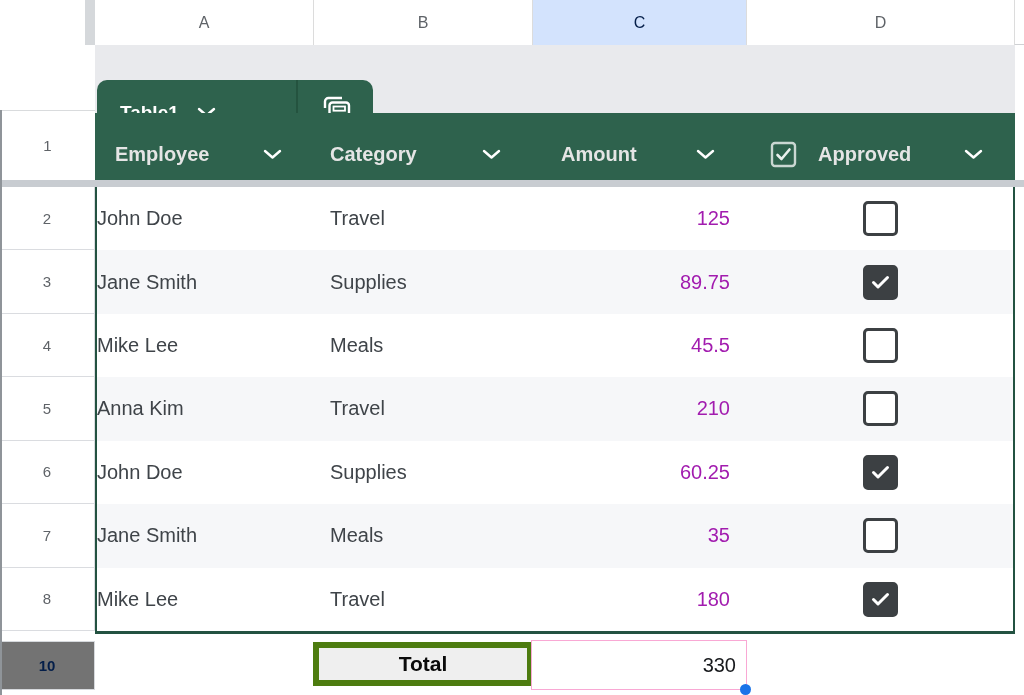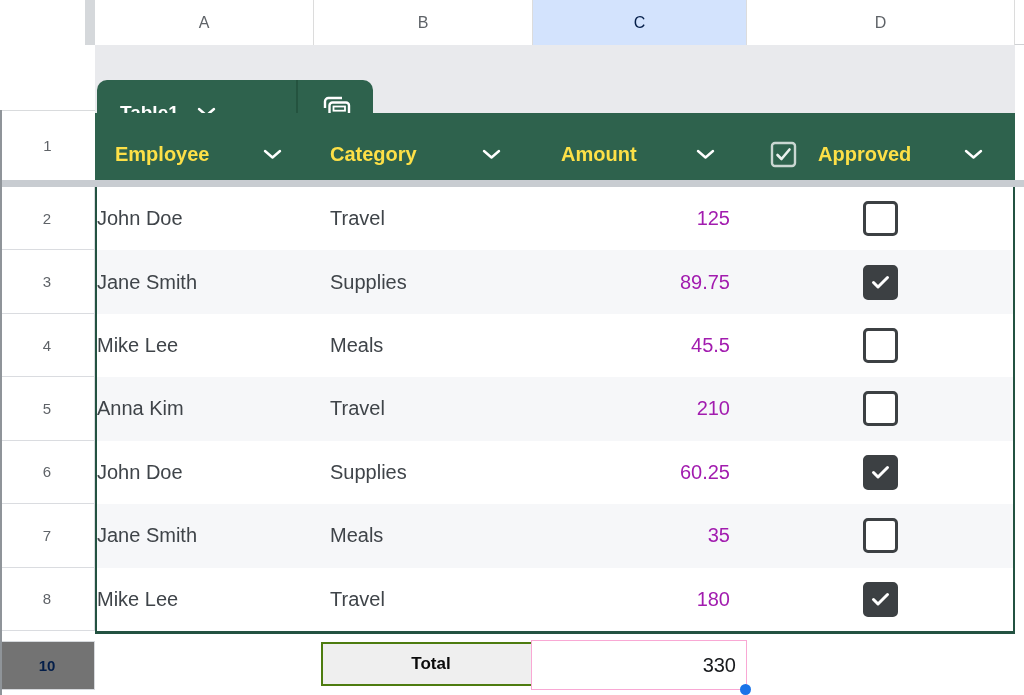--- a/index.html
+++ b/index.html
@@ -19,21 +19,21 @@
   .tabband{left:95px;top:45px;width:920px;height:68px;background:#e9eaed;}
   .tab{left:97px;top:48px;width:276px;height:65px;background:#2e624d;border-radius:10px 10px 0 0;
        display:flex;align-items:stretch;color:#fff;margin-top:32px;}
   .tabname{flex:0 0 176px;display:flex;align-items:center;padding-left:23px;gap:18px;
            font-size:19px;font-weight:700;cursor:pointer;}
   .tabdiv{width:2px;background:#24533f;}
   .tabicon{flex:1;display:flex;align-items:center;justify-content:center;cursor:pointer;}
 
   
   .hdr{left:95px;top:113px;width:920px;height:83px;background:#2e624d;display:grid;
-       grid-template-columns:219px 219px 214px 268px;color:#fde047;}
+       grid-template-columns:219px 219px 214px 268px;color:#e5e5e5;}
   .hcell{display:flex;align-items:center;padding-right:32px;cursor:pointer;}
   .hlabel{font-size:20px;font-weight:700;}
   .hchev{margin-left:auto;display:flex;align-items:center;}
 
   
   .fdiv{left:0;top:180px;width:1024px;height:7px;background:#c8ccd1;}
 
   
   .gut1{left:0;top:110px;width:95px;height:70px;background:#fff;border-top:1px solid #d9dbdd;
         display:flex;align-items:center;justify-content:center;font-size:15px;color:#5f6368;}
@@ -56,23 +56,23 @@
   .c-emp{padding-left:0;}
   .c-cat{padding-left:16px;}
   .c-amt{justify-content:flex-end;padding-right:17px;color:#a21caf;}
   .c-chk{justify-content:center;}
   .cb{width:29px;height:29px;border:3px solid #3c4043;border-radius:5px;background:#fff;
       display:flex;align-items:center;justify-content:center;cursor:pointer;}
   .cb.on{background:#3c4043;}
   .bborder{left:95px;top:631px;width:920px;height:3px;background:#235241;}
 
   
-  .totalcell{left:321px;top:642px;width:220px;height:44px;background:#efefef;border:2px solid #4d7c0f;
+  .totalcell{left:313px;top:642px;width:220px;height:44px;background:#efefef;border:6px solid #4d7c0f;
              display:flex;align-items:center;justify-content:center;
-             font-size:17px;font-weight:700;color:#0b0b0b;cursor:cell;}
+             font-size:21px;font-weight:700;color:#0b0b0b;cursor:cell;}
   .bluecell{left:531px;top:640px;width:216px;height:50px;background:#fff;border:1px solid #f9a8d4;
             display:flex;align-items:center;justify-content:flex-end;padding-right:10px;
             font-size:20px;color:#17191c;cursor:cell;}
   .handle{left:740px;top:684px;width:11px;height:11px;border-radius:50%;background:#1a73e8;cursor:crosshair;}
 
   .leftline{left:0;top:110px;width:2px;height:585px;background:#8f9499;z-index:6;}
 </style>
 </head>
 <body>
 

